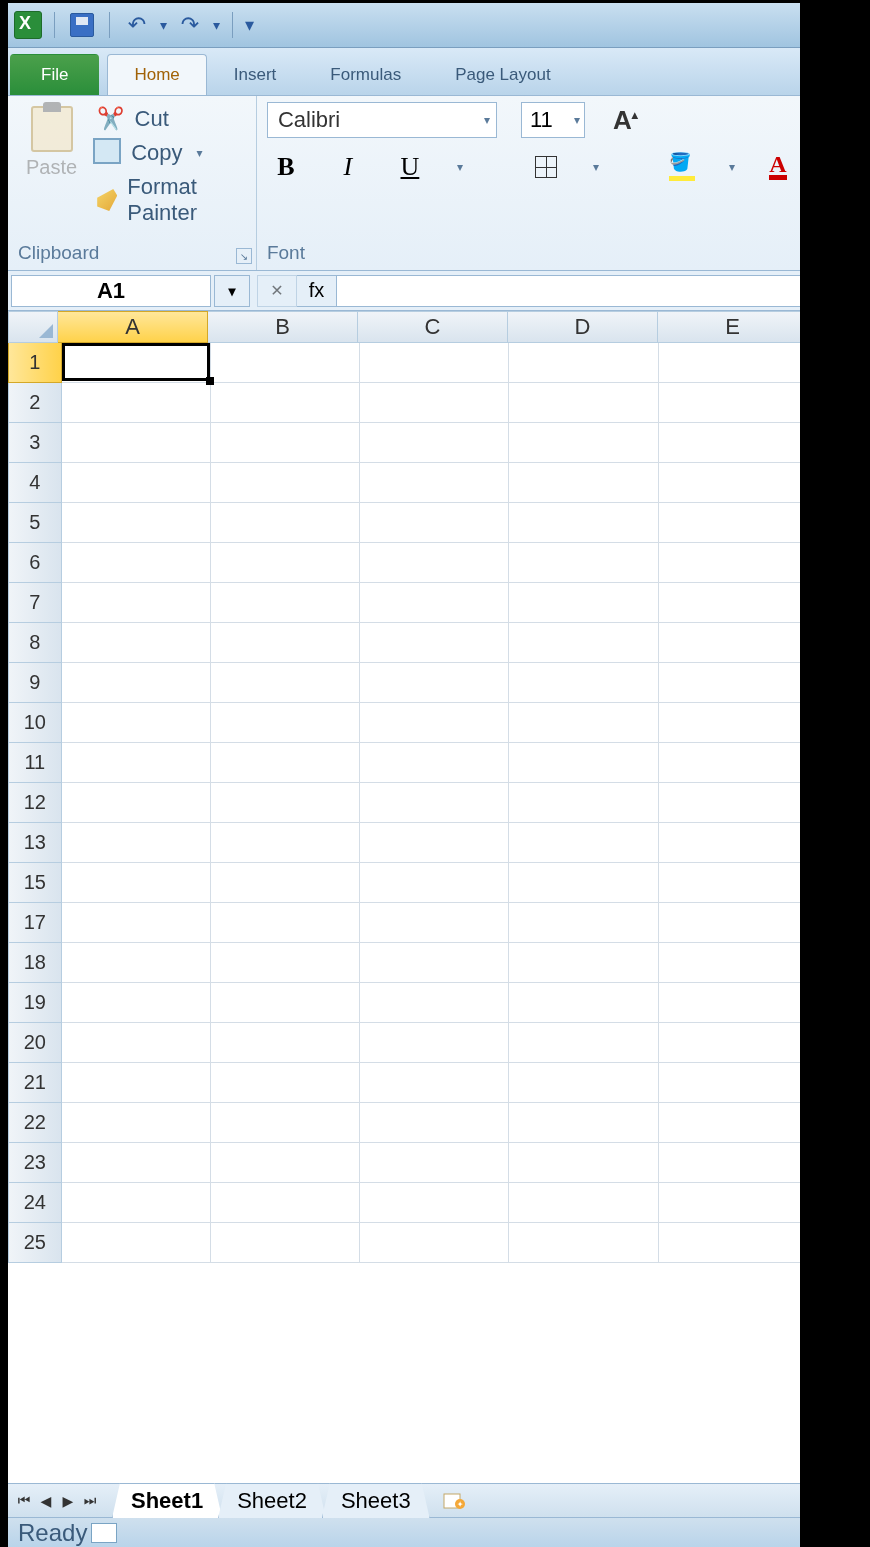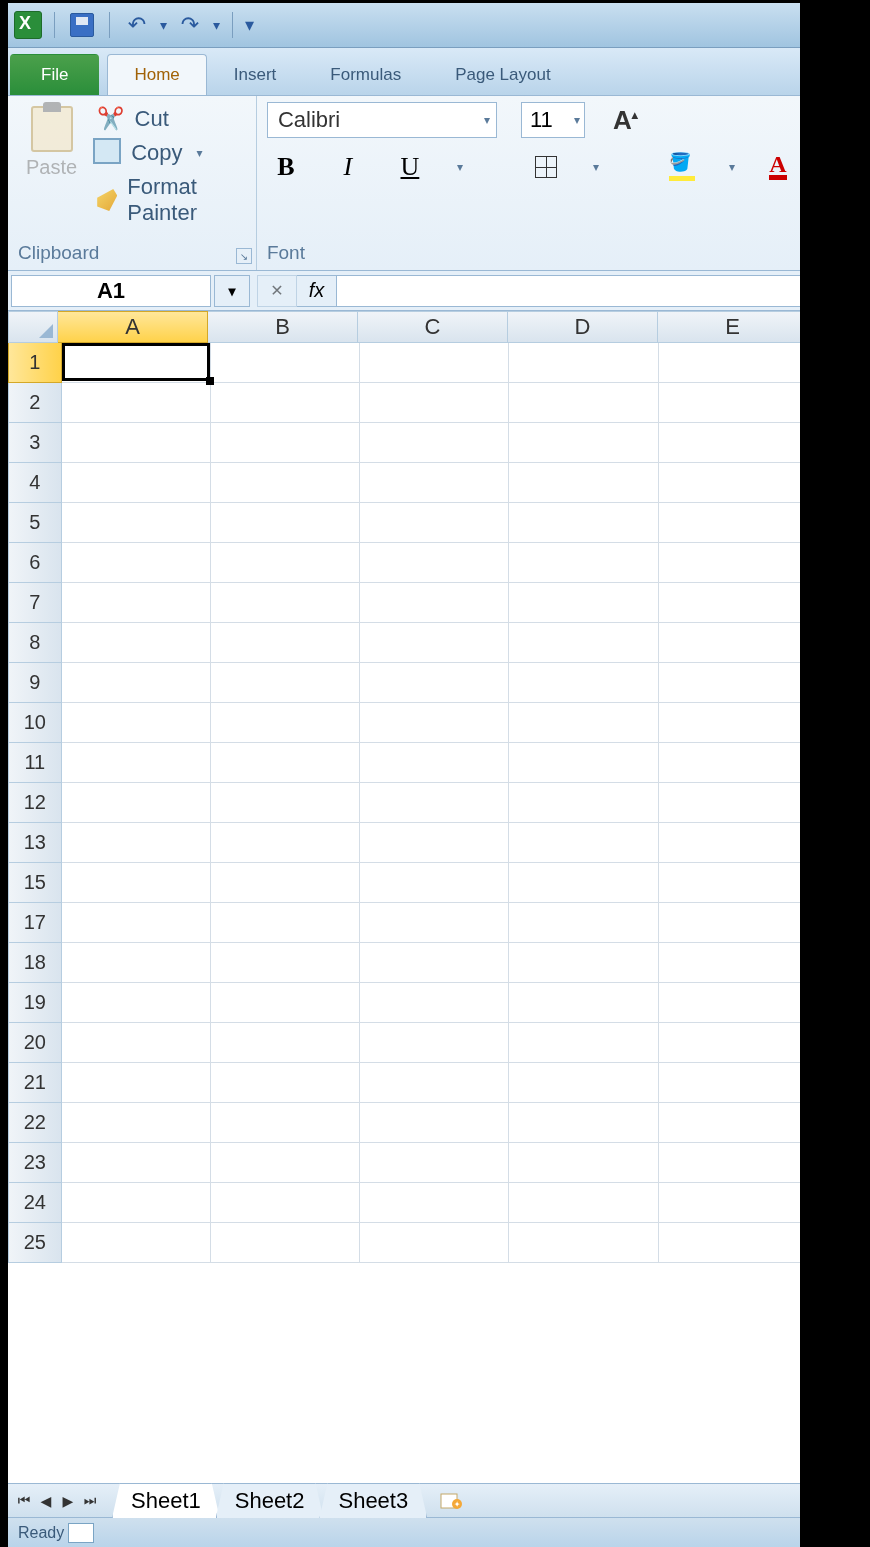--- a/index.html
+++ b/index.html
@@ -65,21 +65,21 @@
 .fill-icn:before{content:"🪣";position:absolute;font-size:18px;left:0;top:-6px}
 .fill-icn:after{content:"";position:absolute;left:0;bottom:-4px;width:26px;height:5px;background:#ffeb3b}
 .color-icn{font-size:24px;font-weight:bold;color:#c00;border-bottom:5px solid #c00;line-height:.9;font-family:'Times New Roman',serif}
 
 
 .nf-row{height:40px;background:#e5eff8;display:flex;align-items:center;border-bottom:1px solid #9ab8d4}
 .namebox{width:200px;height:32px;background:#fff;border:1px solid #9ab8d4;margin-left:3px;display:flex;align-items:center;justify-content:center;font-size:22px;font-weight:bold;position:relative;cursor:text}
 .nb-dd{position:absolute;right:-40px;width:36px;height:32px;display:flex;align-items:center;justify-content:center;border:1px solid #9ab8d4;background:#e5eff8;cursor:pointer;font-size:14px}
 .fx-area{margin-left:46px;display:flex;align-items:center;flex:1}
 .fx-btn{width:40px;height:32px;border:1px solid #9ab8d4;background:#e5eff8;display:flex;align-items:center;justify-content:center;cursor:pointer;opacity:.5}
-.fx-lbl{width:40px;height:32px;border:1px solid #9ab8d4;border-left:none;background:#e5eff8;display:flex;align-items:center;justify-content:center;font-style:italic;font-size:20px;cursor:pointer}
+.fx-lbl{width:40px;height:32px;border:1px solid #9ab8d4;border-left:none;background:#e5eff8;display:flex;align-items:center;justify-content:center;font-size:20px;cursor:pointer}
 .fbar{flex:1;height:32px;background:#fff;border:1px solid #9ab8d4;border-left:none;cursor:text}
 
 
 .grid{flex:1;overflow:hidden;background:#fff;position:relative}
 .col-hdrs{display:flex;height:32px;position:sticky;top:0}
 .sel-all{width:54px;background:linear-gradient(#f0f4f8,#d9e4ee);border:1px solid #b6cde0;cursor:pointer;position:relative}
 .sel-all:after{content:"";position:absolute;right:4px;bottom:4px;border:7px solid transparent;border-right-color:#9ab8d4;border-bottom-color:#9ab8d4}
 .col-h{width:150px;background:linear-gradient(#f0f4f8,#d9e4ee);border:1px solid #b6cde0;border-left:none;display:flex;align-items:center;justify-content:center;font-size:22px;color:#333;cursor:pointer}
 .col-h.sel{background:linear-gradient(#ffe79a,#ffd24a);border-color:#d4a828}
 .grid-body{position:relative}
@@ -88,25 +88,25 @@
 .row-h.sel{background:linear-gradient(90deg,#ffe79a,#ffd24a);border-color:#d4a828}
 .cell{width:150px;border-right:1px solid #d4dde6;border-bottom:1px solid #d4dde6;cursor:cell}
 .sel-box{position:absolute;border:3px solid #000;pointer-events:none}
 .sel-handle{position:absolute;width:8px;height:8px;background:#000;pointer-events:none}
 
 
 .sheets{height:34px;background:linear-gradient(#e5eff8,#cfe0ee);display:flex;align-items:center;border-top:1px solid #9ab8d4}
 .sh-nav{display:flex;gap:2px;padding:0 6px}
 .sh-nav-btn{width:20px;height:20px;display:flex;align-items:center;justify-content:center;font-size:14px;color:#333;cursor:pointer}
 .sh-tab{padding:4px 18px;font-size:22px;background:#e5eff8;border:1px solid #9ab8d4;border-bottom:none;cursor:pointer;clip-path:polygon(8px 0,calc(100% - 8px) 0,100% 100%,0 100%);margin-left:-4px}
-.sh-tab.active{background:#fff;font-weight:normal}
+.sh-tab.active{background:#fff;font-weight:bold}
 .sh-new{width:32px;height:24px;margin-left:8px;cursor:pointer;display:flex;align-items:center;justify-content:center}
 
 
-.status{height:30px;background:linear-gradient(#cfe0ee,#b9d4ea);display:flex;align-items:center;padding:0 10px;font-size:16px;color:#3a5a7a;gap:4px;border-top:1px solid #9ab8d4}
+.status{height:30px;background:linear-gradient(#cfe0ee,#b9d4ea);display:flex;align-items:center;padding:0 10px;font-size:24px;color:#3a5a7a;gap:4px;border-top:1px solid #9ab8d4}
 .view-icn{width:26px;height:20px;background:#fff;border:1px solid #7aa4c4;cursor:pointer}
 </style>
 </head>
 <body>
 
 <div class="app">
 
   <div class="titlebar">
     <div class="excel-logo"></div>
     <div class="qsep"></div>

